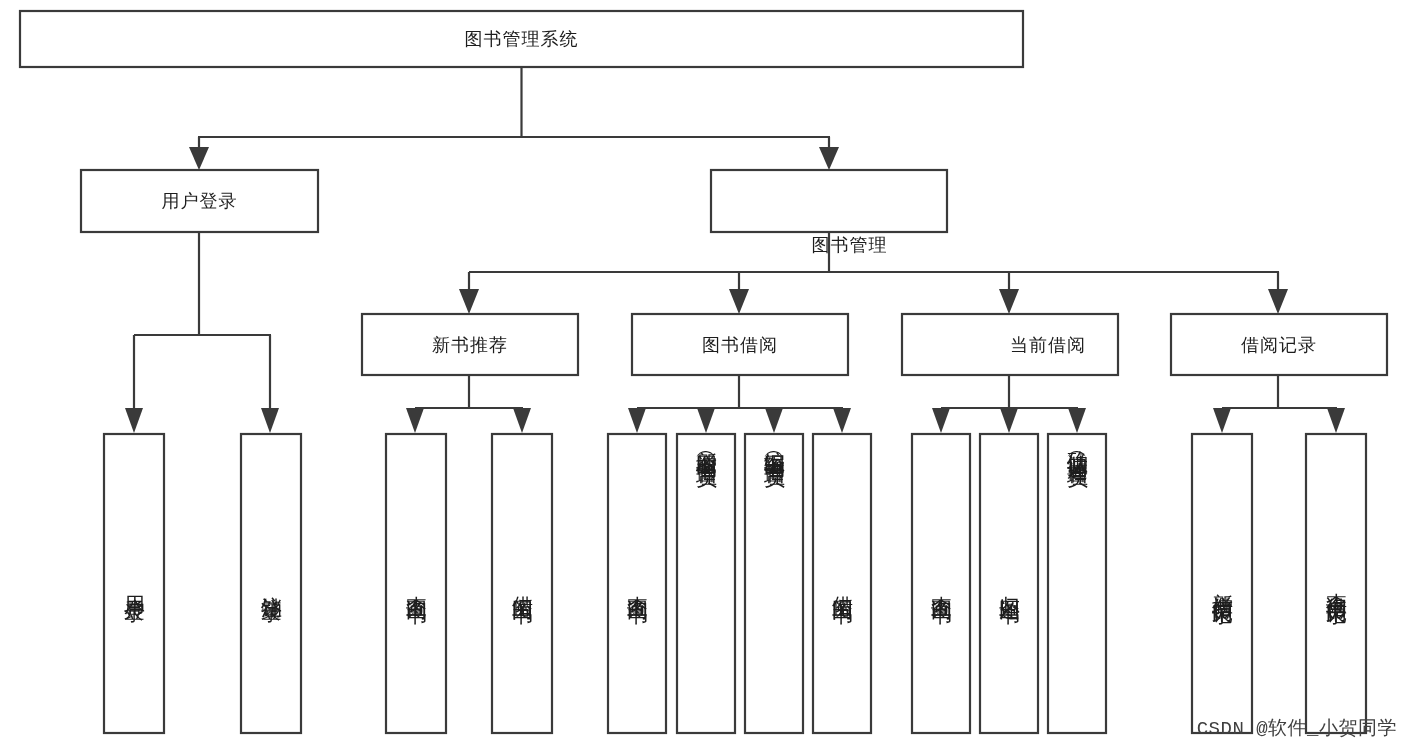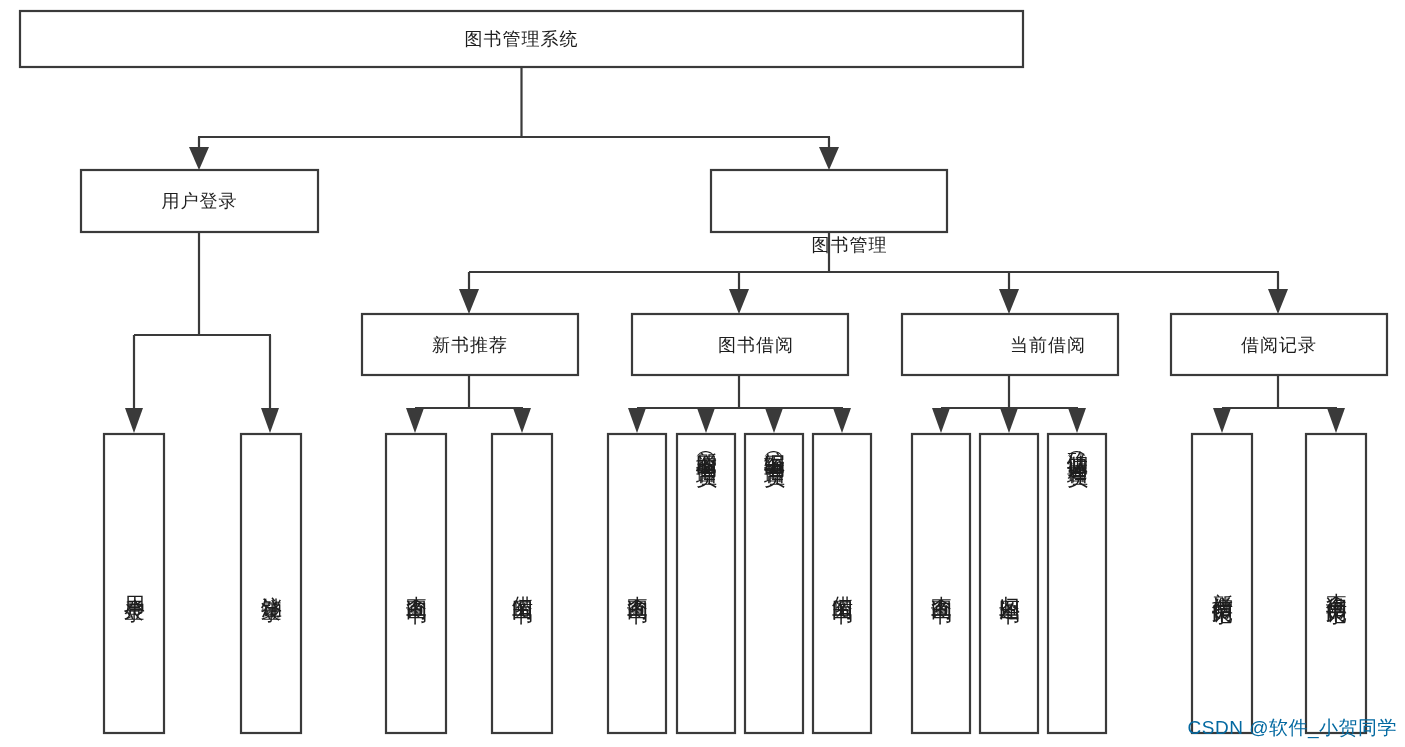--- a/index.html
+++ b/index.html
@@ -69,23 +69,23 @@
     font-family: "DejaVu Sans", "Liberation Sans", sans-serif;
     font-size: 18px;
     color: #1d1d1d;
     letter-spacing: 1px;
     white-space: nowrap;
   }
   #watermark {
     position: absolute;
     right: 8px;
     bottom: 6px;
-    font-family: Liberation Sans, sans-serif;
+    font-family: Liberation Mono, monospace;
     font-size: 19px;
-    color: #0369a1;
+    color: #404040;
     letter-spacing: 0.5px;
     white-space: nowrap;
     pointer-events: none;
   }
 </style>
 </head>
 <body>
 
 <div id="diagram-root">
 
@@ -193,21 +193,21 @@
   </div>
 
   <div class="hlabel-wrap" style="left:711px; top:170px; width:277px; height:62px;margin-top:44px;">
     <span class="hlabel-text">图书管理</span>
   </div>
 
   <div class="hlabel-wrap" style="left:362px; top:314px; width:216px; height:61px;justify-content:center;">
     <span class="hlabel-text">新书推荐</span>
   </div>
 
-  <div class="hlabel-wrap" style="left:632px; top:314px; width:216px; height:61px;margin-left:16px;">
+  <div class="hlabel-wrap" style="left:632px; top:314px; width:216px; height:61px;">
     <span class="hlabel-text">图书借阅</span>
   </div>
 
   <div class="hlabel-wrap" style="left:902px; top:314px; width:216px; height:61px;padding-left:38px;">
     <span class="hlabel-text">当前借阅</span>
   </div>
 
   <div class="hlabel-wrap" style="left:1171px; top:314px; width:216px; height:61px;">
     <span class="hlabel-text">借阅记录</span>
   </div>

